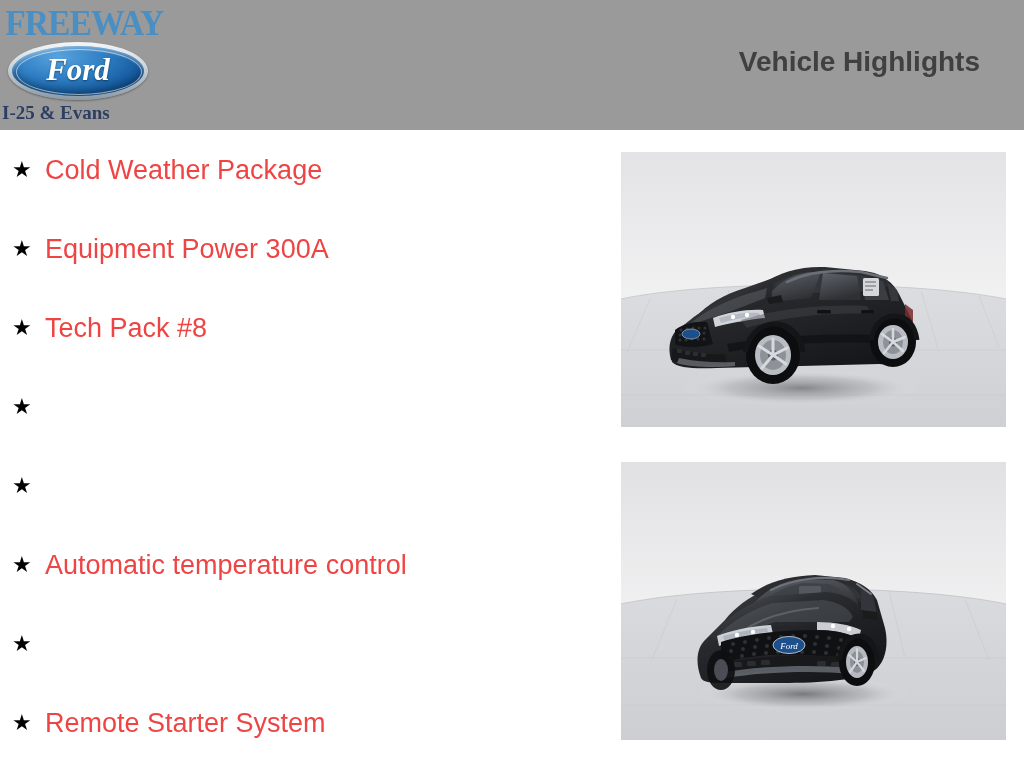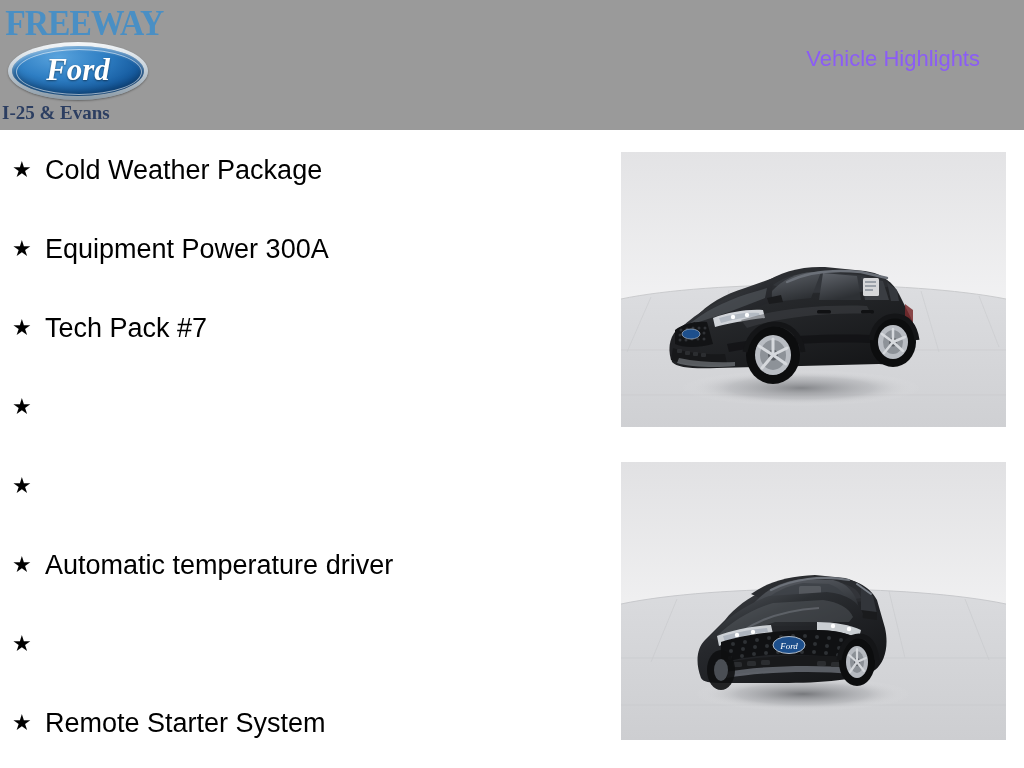--- a/index.html
+++ b/index.html
@@ -104,23 +104,23 @@
     font-weight: bold;
     font-size: 19px;
     color: #2c3e61;
   }
 
   
   #page-title {
     position: absolute;
     right: 44px;
     top: 46px;
-    font-size: 22px;
-    font-weight: normal;
-    color: #8b5cf6;
+    font-size: 28px;
+    font-weight: bold;
+    color: #404040;
     letter-spacing: 0px;
     white-space: nowrap;
   }
 
   
   #highlights-list {
     position: absolute;
     left: 0;
     top: 130px;
     width: 600px;
@@ -142,21 +142,21 @@
     font-size: 22px;
     line-height: 1;
     color: #000000;
   }
   .highlight-label {
     position: absolute;
     left: 45px;
     top: 50%;
     transform: translateY(-50%);
     font-size: 27px;
-    color: #000000;
+    color: #ef4444;
     white-space: nowrap;
   }
 
   
   .vehicle-photo {
     position: absolute;
     left: 621px;
     width: 385px;
     overflow: hidden;
     background: #ffffff;
@@ -189,31 +189,31 @@
   <li class="highlight-item">
     <span class="highlight-bullet">★</span>
     <span class="highlight-label">Cold Weather Package</span>
   </li>
   <li class="highlight-item">
     <span class="highlight-bullet">★</span>
     <span class="highlight-label">Equipment Power 300A</span>
   </li>
   <li class="highlight-item">
     <span class="highlight-bullet">★</span>
-    <span class="highlight-label">Tech Pack #7</span>
-  </li>
-  <li class="highlight-item">
-    <span class="highlight-bullet">★</span>
-  </li>
-  <li class="highlight-item">
-    <span class="highlight-bullet">★</span>
-  </li>
-  <li class="highlight-item">
-    <span class="highlight-bullet">★</span>
-    <span class="highlight-label">Automatic temperature driver</span>
+    <span class="highlight-label">Tech Pack #8</span>
+  </li>
+  <li class="highlight-item">
+    <span class="highlight-bullet">★</span>
+  </li>
+  <li class="highlight-item">
+    <span class="highlight-bullet">★</span>
+  </li>
+  <li class="highlight-item">
+    <span class="highlight-bullet">★</span>
+    <span class="highlight-label">Automatic temperature control</span>
   </li>
   <li class="highlight-item">
     <span class="highlight-bullet">★</span>
   </li>
   <li class="highlight-item">
     <span class="highlight-bullet">★</span>
     <span class="highlight-label">Remote Starter System</span>
   </li>
 </ul>
 

